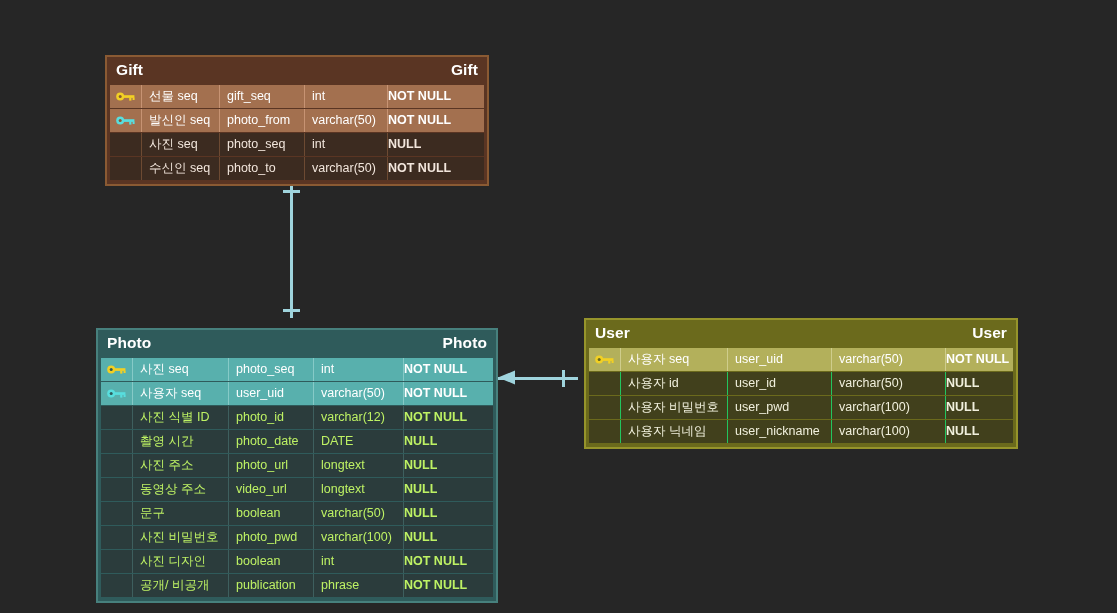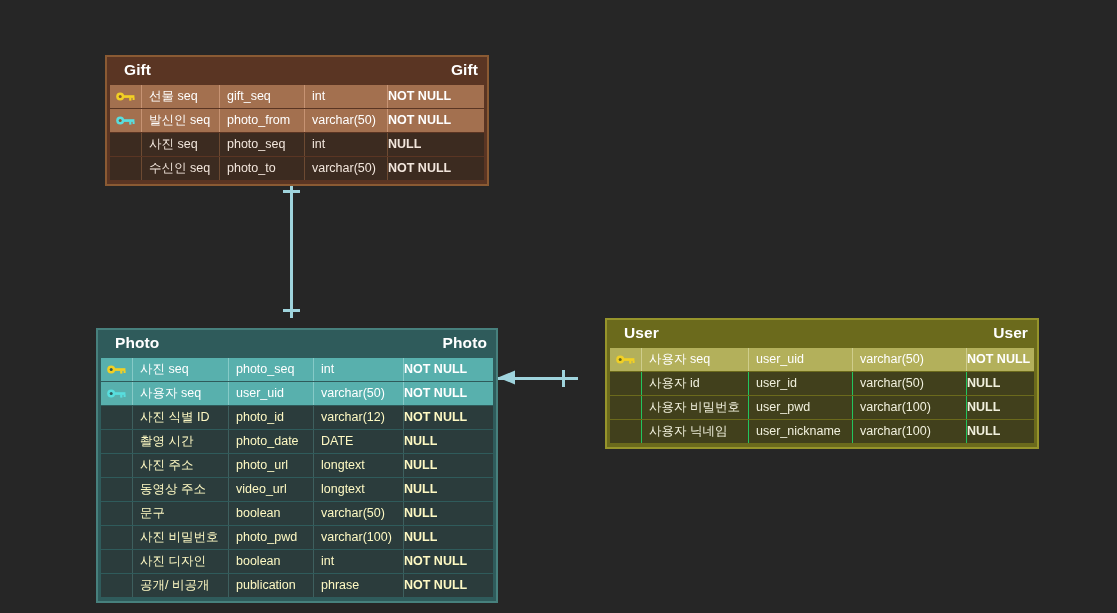--- a/index.html
+++ b/index.html
@@ -9,21 +9,21 @@
     font-family:"Liberation Sans","DejaVu Sans",sans-serif;
     -webkit-font-smoothing:antialiased;
   }
   #canvas{position:absolute;left:0;top:0;width:1117px;height:613px;background:#262626;}
 
   
   .entity{position:absolute;box-sizing:border-box;}
   .entity .ent-head{
     display:flex;align-items:center;justify-content:space-between;
     font-size:15.5px;font-weight:bold;color:#ffffff;
-    padding:4px 9px 6px 17px;line-height:1.15;letter-spacing:.1px;
+    padding:4px 9px 6px 9px;line-height:1.15;letter-spacing:.1px;
   }
   .entity .ent-body{display:flex;flex-direction:column;}
   .row{display:flex;box-sizing:border-box;height:23px;align-items:stretch;}
   .cell{
     box-sizing:border-box;display:flex;align-items:center;
     font-size:12.5px;line-height:1;white-space:nowrap;overflow:hidden;
   }
   .c-key{width:31px;justify-content:center;flex:0 0 31px;}
   .c-logic{flex:0 0 82px;padding-left:7px;}
   .c-phys{flex:0 0 88px;padding-left:7px;}
@@ -43,30 +43,30 @@
   #gift .c-logic{flex:0 0 78px;}
   #gift .c-phys{flex:0 0 85px;}
   #gift .c-type{flex:0 0 83px;}
 
   
   #photo{left:96px;top:328px;width:402px;
          background:#2f5b5b;border:2px solid #47807d;}
   #photo .ent-body{padding:0 3px 3px 3px;}
   #photo .row{background:#2b3c3c;margin-bottom:1px;}
   #photo .row.keyrow{background:#58b0ad;}
-  #photo .cell{color:#fef9c3;}
+  #photo .cell{color:#bef264;}
   #photo .row.keyrow .cell{color:#ffffff;}
   #photo .row .cell+.cell{border-left:1px solid #3e5f5e;}
   #photo .row.keyrow .cell+.cell{border-left:1px solid #86cac7;}
   #photo .c-logic{flex:0 0 96px;}
   #photo .c-phys{flex:0 0 85px;}
   #photo .c-type{flex:0 0 90px;}
 
   
-  #user{left:605px;top:318px;width:434px;
+  #user{left:584px;top:318px;width:434px;
         background:#6b6a1c;border:2px solid #96942b;}
   #user .ent-body{padding:0 3px 3px 3px;}
   #user .row{background:#41401c;margin-bottom:1px;}
   #user .row.keyrow{background:#b3b05b;}
   #user .cell{color:#f1f0dd;}
   #user .row.keyrow .cell{color:#ffffff;}
   #user .row .cell+.cell{border-left:1px solid #22c55e;}
   #user .row.keyrow .cell+.cell{border-left:1px solid #cfcd8c;}
   #user .c-logic{flex:0 0 107px;}
   #user .c-phys{flex:0 0 104px;}

